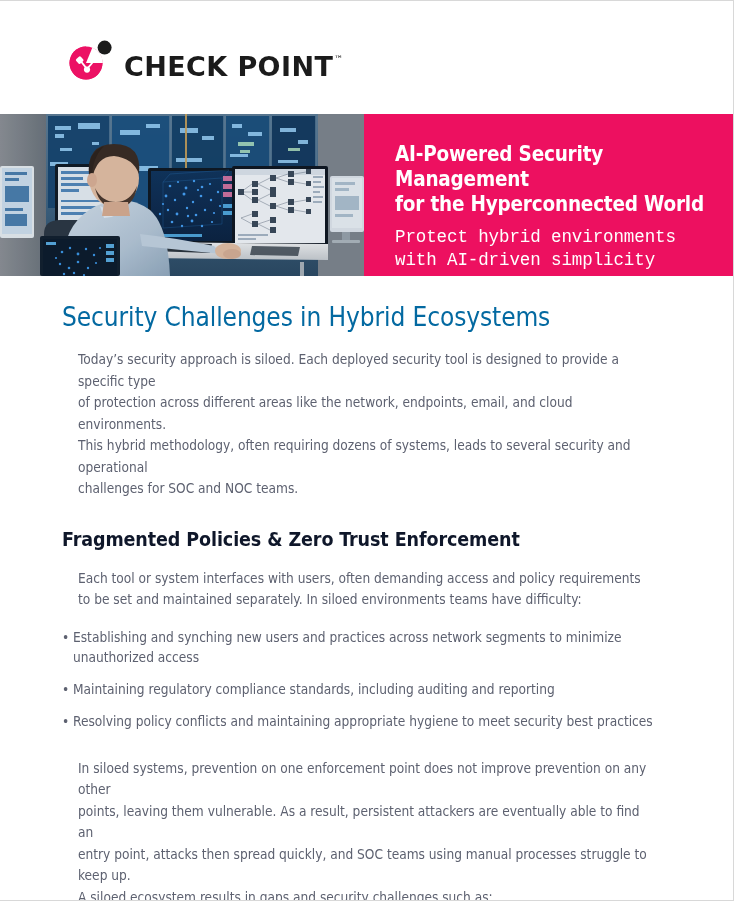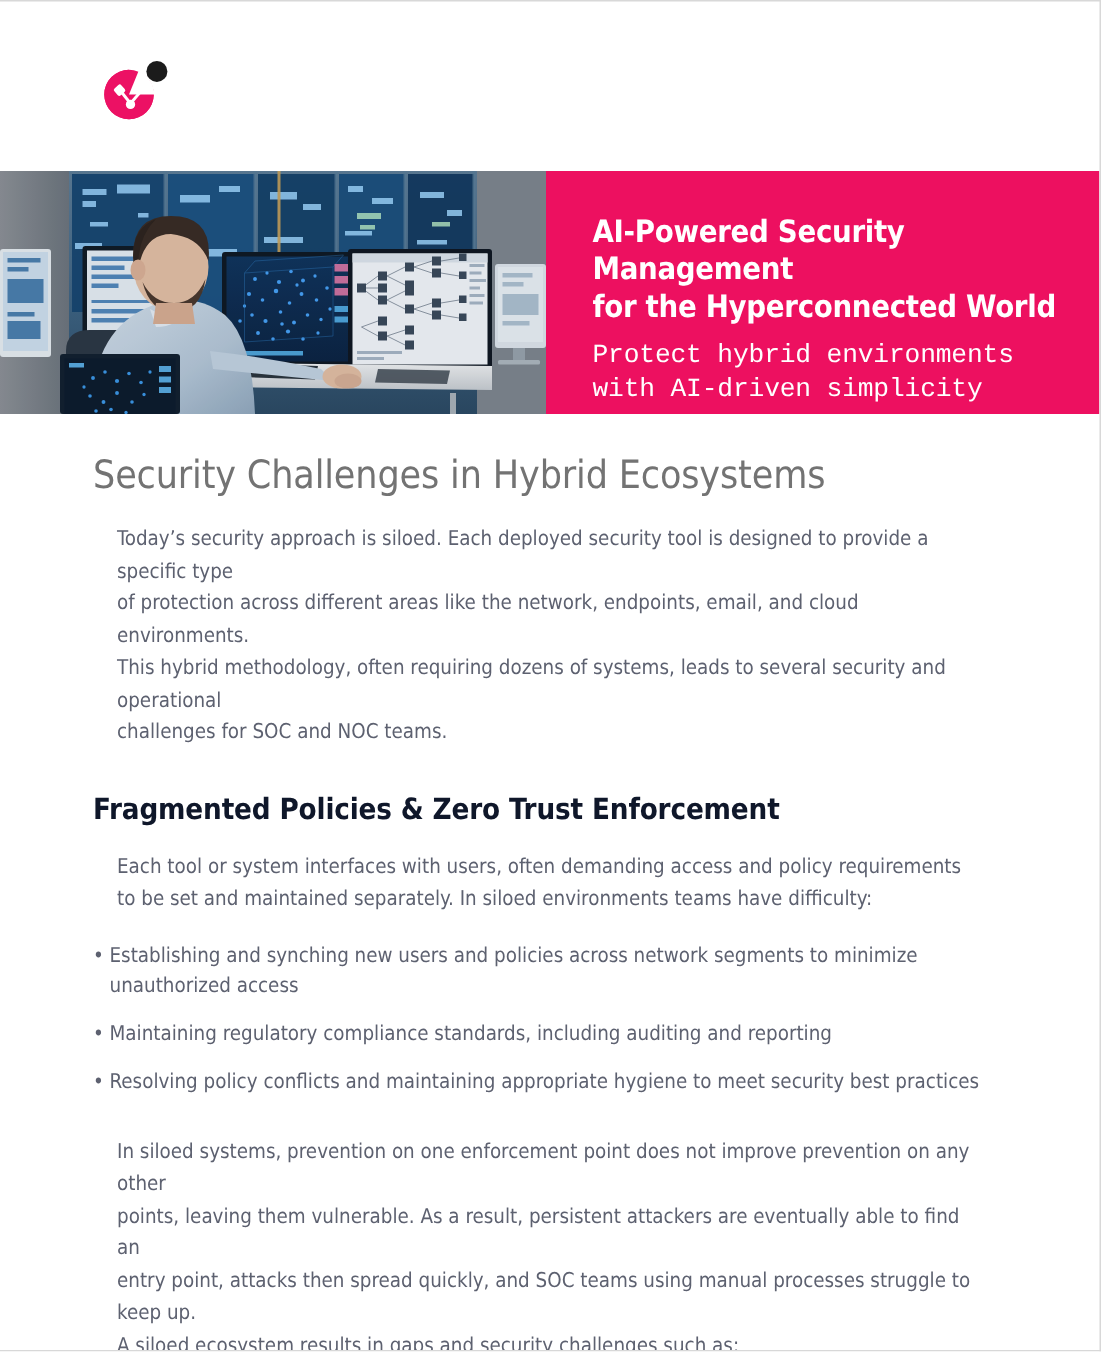--- a/index.html
+++ b/index.html
@@ -116,21 +116,21 @@
   .content {
     position: absolute;
     left: 62px;
     top: 300px;
     width: 604px;
   }
   .h1 {
     font-family: "DejaVu Sans Condensed", "Liberation Sans Narrow", "Liberation Sans", sans-serif;
     font-size: 26px;
     line-height: 32px;
-    color: #737373;
+    color: #0369a1;
     font-weight: normal;
     margin: 0 0 11px 0;
     letter-spacing: -0.1px;
   }
   .h2 {
     font-family: "DejaVu Sans Condensed", "Liberation Sans Narrow", "Liberation Sans", sans-serif;
     font-size: 19.5px;
     line-height: 25px;
     color: #0f172a;
     font-weight: bold;
@@ -194,20 +194,21 @@
           <line x1="17.5" y1="22.5" x2="25" y2="32" stroke="#ffffff" stroke-width="1.9"></line>
           <line x1="25" y1="32" x2="33.5" y2="22" stroke="#ffffff" stroke-width="1.9"></line>
           <rect x="14.6" y="20.0" width="6.2" height="6.2" rx="1.4" fill="#ffffff" transform="rotate(-42 17.7 23.1)"></rect>
           <circle cx="25" cy="32.6" r="3.1" fill="#ffffff"></circle>
           <circle cx="34.2" cy="21.2" r="2.6" fill="#ffffff"></circle>
 
           <circle cx="42.6" cy="10.6" r="7.0" fill="#1b1b1b"></circle>
         </svg>
       </span>
 
+      <span class="logo-wordmark"><span>CHECK POINT</span><span class="logo-tm">™</span></span>
 
     </div>
   </div>
 
   <div class="hero">
 
     <div class="hero-photo">
       <svg viewBox="0 0 364 162" width="364" height="162" preserveAspectRatio="xMidYMid slice" aria-hidden="true">
         <defs>
           <linearGradient id="roomBg" x1="0" y1="0" x2="0" y2="1">
@@ -493,21 +494,21 @@
     <p class="para">Today’s security approach is siloed. Each deployed security tool is designed to provide a specific type
 of protection across different areas like the network, endpoints, email, and cloud environments.
 This hybrid methodology, often requiring dozens of systems, leads to several security and operational
 challenges for SOC and NOC teams.</p>
 
     <div class="section">
       <h2 class="h2">Fragmented Policies &amp; Zero Trust Enforcement</h2>
       <p class="para">Each tool or system interfaces with users, often demanding access and policy requirements
 to be set and maintained separately. In siloed environments teams have difficulty:</p>
       <ul class="bullets">
-        <li>Establishing and synching new users and policies across network segments to minimize
+        <li>Establishing and synching new users and practices across network segments to minimize
 unauthorized access</li>
         <li>Maintaining regulatory compliance standards, including auditing and reporting</li>
         <li>Resolving policy conflicts and maintaining appropriate hygiene to meet security best practices</li>
       </ul>
     </div>
 
     <div class="section">
       <p class="para">In siloed systems, prevention on one enforcement point does not improve prevention on any other
 points, leaving them vulnerable. As a result, persistent attackers are eventually able to find an
 entry point, attacks then spread quickly, and SOC teams using manual processes struggle to keep up.

